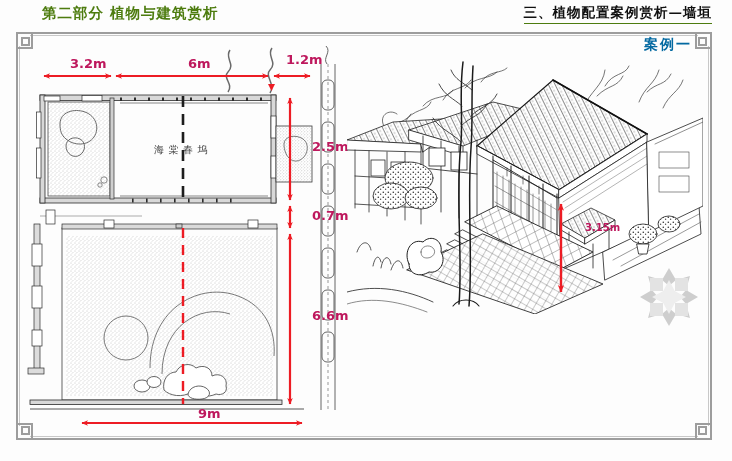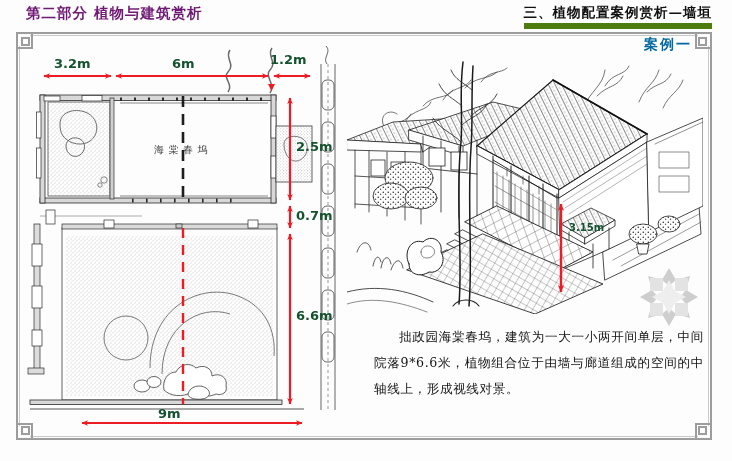--- a/index.html
+++ b/index.html
@@ -19,38 +19,38 @@
     position: absolute;
     left: 0; top: 0;
     width: 732px; height: 461px;
     background: #fdfdfd;
     overflow: hidden;
   }
 
   
   .hdr-left {
     position: absolute;
-    left: 26px; top: 4px;
+    left: 42px; top: 4px;
     font-family: "DejaVu Serif", "Liberation Serif", serif;
     font-weight: bold;
     font-size: 14.5px;
     letter-spacing: 1px;
-    color: #701a75;
+    color: #4d7c0f;
     white-space: nowrap;
   }
   .hdr-right {
     position: absolute;
     right: 20px; top: 4px;
     font-family: "DejaVu Serif", "Liberation Serif", serif;
     font-weight: bold;
     font-size: 13.5px;
     letter-spacing: 1px;
     color: #101010;
     white-space: nowrap;
-    border-bottom: 6px solid #4d7c0f;
+    border-bottom: 1px solid #4d7c0f;
     padding-bottom: 1px;
   }
   .case-label {
     position: absolute;
     right: 40px; top: 36px;
     font-family: "DejaVu Serif", "Liberation Serif", serif;
     font-weight: bold;
     font-size: 14px;
     letter-spacing: 2px;
     color: #0369a1;
@@ -139,25 +139,26 @@
   .ornament {
     position: absolute;
     right: 8px; bottom: 108px;
     width: 62px; height: 62px;
     opacity: 0.55;
   }
 
   
   .dim {
     position: absolute;
-    color: #14532d;
+    color: #be185d;
     font-family: "DejaVu Sans", "Liberation Sans", sans-serif;
     font-size: 13px;
     font-weight: 700;
     white-space: nowrap;
+    margin-left: 16px;
   }
 </style>
 </head>
 <body>
 
 <div id="slide">
 
   <div class="hdr-left">第二部分  植物与建筑赏析</div>
   <div class="hdr-right">三、植物配置案例赏析—墙垣</div>
   <div class="case-label">案例一</div>
@@ -368,21 +369,21 @@
           <path d="M246,46 L253,46 L249.5,53 Z"></path>
         </g>
       </svg>
 
       <div class="dim" style="left:32px;  top:18px;">3.2m</div>
       <div class="dim" style="left:150px; top:18px;">6m</div>
       <div class="dim" style="left:248px; top:14px;">1.2m</div>
       <div class="dim" style="left:274px; top:101px;">2.5m</div>
       <div class="dim" style="left:274px; top:170px;">0.7m</div>
       <div class="dim" style="left:274px; top:270px;text-align:center;">6.6m</div>
-      <div class="dim" style="left:136px; top:368px;">9m</div>
+      <div class="dim" style="left:160px; top:368px;">9m</div>
     </div>
 
     <div class="persp">
       <svg width="356" height="258" viewBox="0 0 356 258" xmlns="http://www.w3.org/2000/svg">
         <defs>
           <pattern id="roofTile" width="6" height="4" patternUnits="userSpaceOnUse" patternTransform="rotate(-26)">
             <rect width="6" height="4" fill="#ffffff"></rect>
             <path d="M0,0 L0,4" stroke="#2a2a2a" stroke-width="1.1"></path>
             <path d="M3,0.8 L3,3.2" stroke="#7a7a7a" stroke-width="0.5"></path>
           </pattern>
@@ -543,21 +544,20 @@
             <path d="M160,112 L160,120 M176,120 L176,128 M192,130 L192,138"></path>
           </g>
         </g>
 
         <line x1="214" y1="148" x2="214" y2="236" stroke="#ed1c24" stroke-width="2.4" marker-start="url(#arrB2)" marker-end="url(#arrA2)"></line>
       </svg>
 
       <div class="dim" style="left:222px; top:166px; font-size:10px;">3.15m</div>
     </div>
 
-    <div class="caption">拙政园海棠春坞，建筑为一大一小两开间单层，中间院落9*6.6米，植物组合位于由墙与廊道组成的空间的中轴线上，形成视线对景。</div>
 
     <div class="ornament">
       <svg width="62" height="62" viewBox="0 0 62 62" xmlns="http://www.w3.org/2000/svg">
         <g fill="#a8a8a8">
           <path d="M31,2 L38,14 L31,20 L24,14 Z"></path>
           <path d="M31,60 L38,48 L31,42 L24,48 Z"></path>
           <path d="M2,31 L14,24 L20,31 L14,38 Z"></path>
           <path d="M60,31 L48,24 L42,31 L48,38 Z"></path>
           <path d="M10,10 L24,14 L20,20 L14,24 Z"></path>
           <path d="M52,10 L38,14 L42,20 L48,24 Z"></path>

